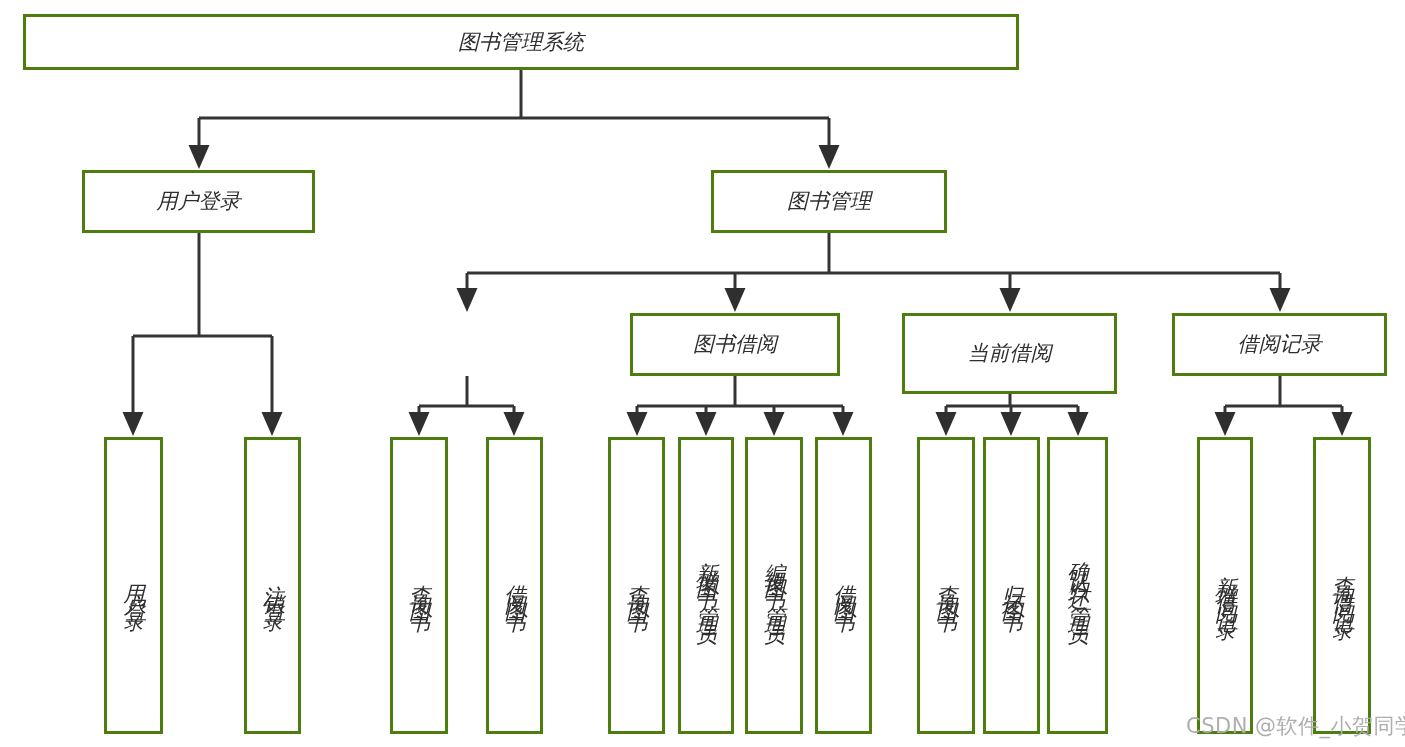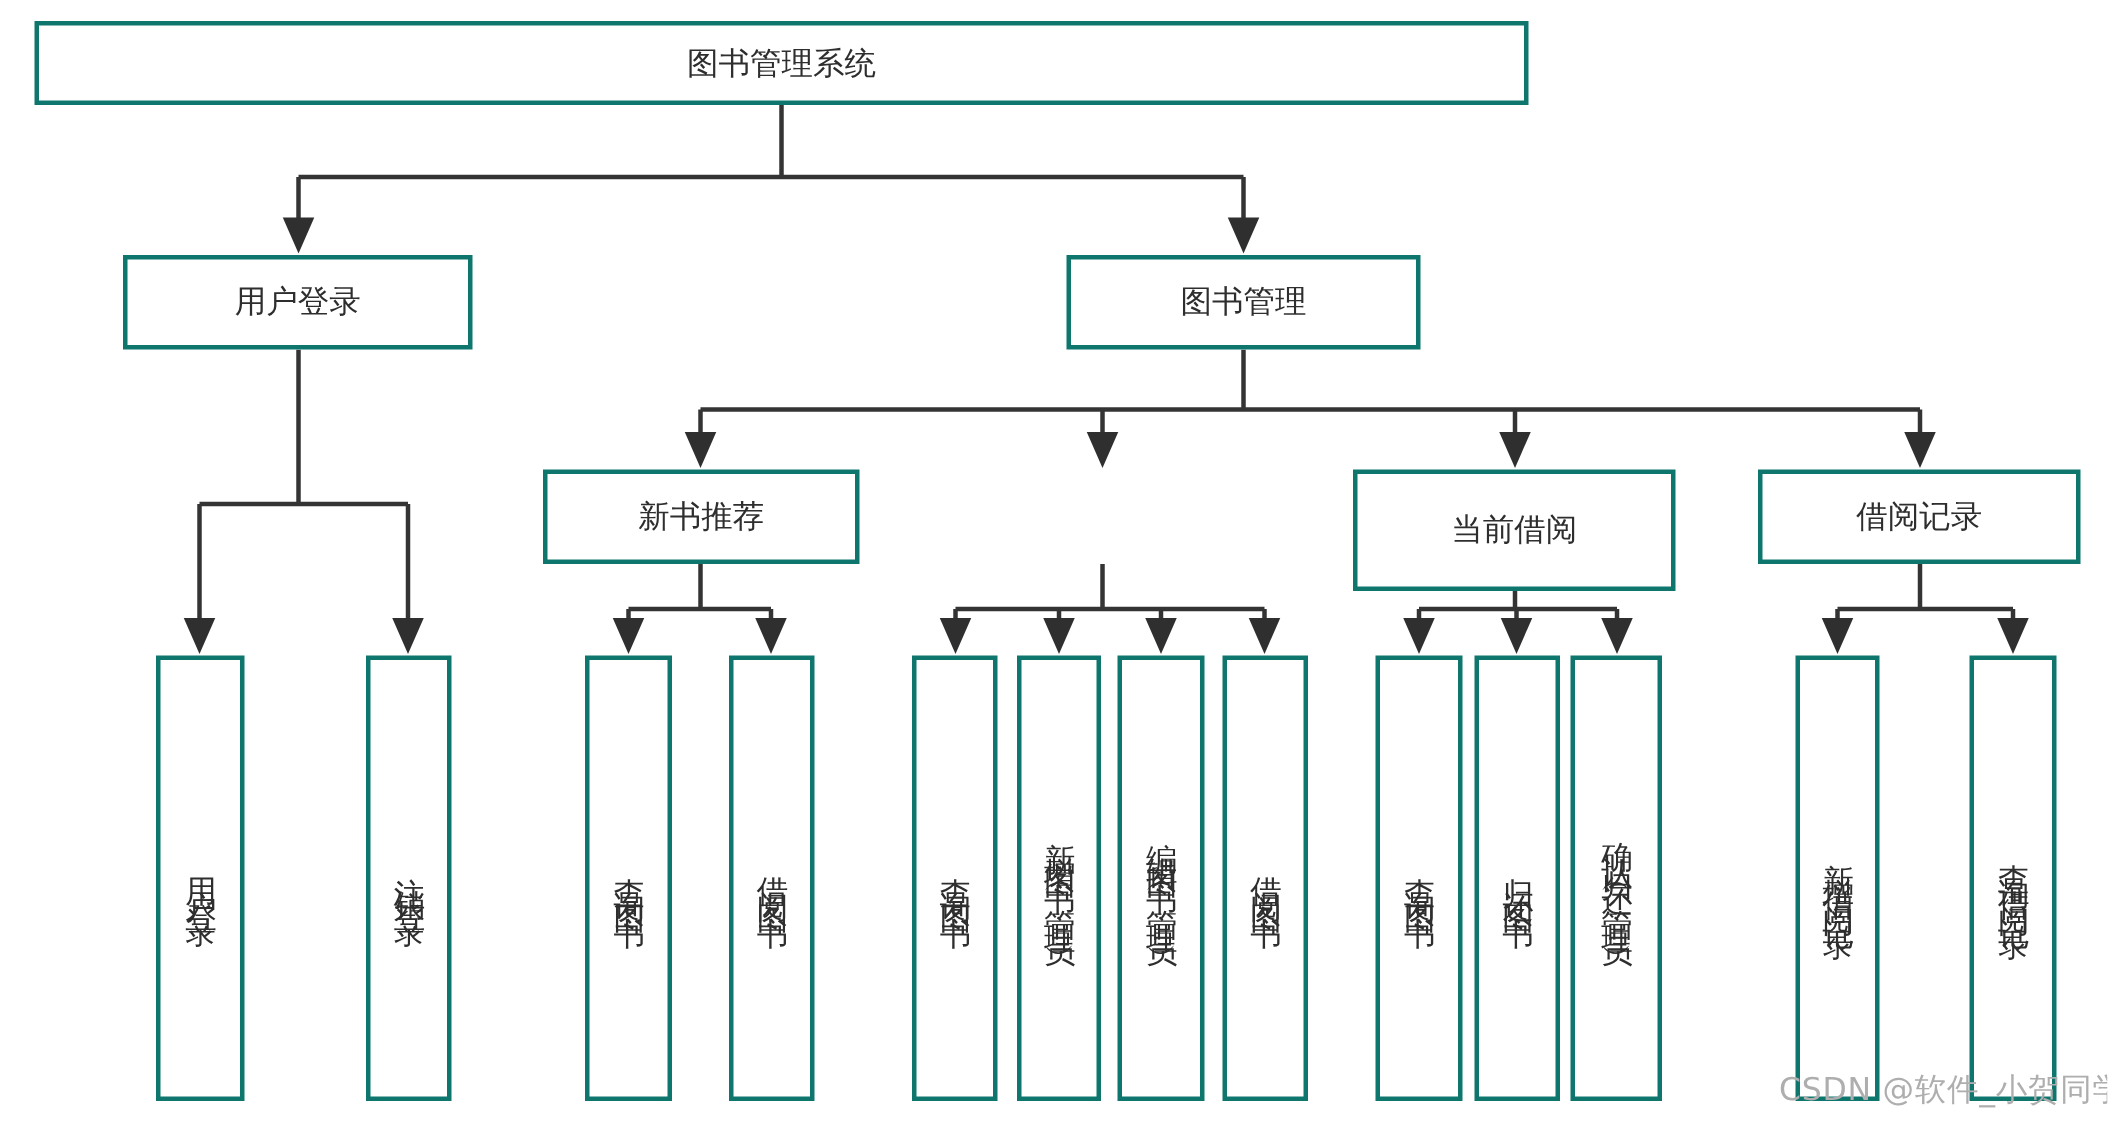--- a/index.html
+++ b/index.html
@@ -16,29 +16,30 @@
     left: 0; top: 0;
     width: 1405px; height: 747px;
     z-index: 1;
   }
   svg.connectors path { stroke: #343434; stroke-width: 3; fill: none; }
   svg.connectors polygon { fill: #2f2f2f; stroke: none; }
   .node {
     position: absolute;
     z-index: 2;
     background: #ffffff;
-    border: 3px solid #0f766e;
+    border: 3px solid #4d7c0f;
     box-sizing: border-box;
     display: flex;
     align-items: center;
     justify-content: center;
     color: #2e2e2e;
     font-size: 21px;
     line-height: 1;
     white-space: nowrap;
+    font-style: italic;
   }
   .node.v {
     writing-mode: vertical-rl;
     text-orientation: mixed;
     letter-spacing: 9px;
     font-size: 21px;
     white-space: normal;
   }
   
   #n-root          { left: 23px;   top: 14px;  width: 996px; height: 56px; }
@@ -154,21 +155,21 @@
       <path d="M1342,406 V417"></path>
       <polygon points="1331.5,412 1352.5,412 1342,436"></polygon>
     </g>
   </svg>
 
   <div class="node h" id="n-root">图书管理系统</div>
 
   <div class="node h" id="n-user-login">用户登录</div>
   <div class="node h" id="n-book-mgmt">图书管理</div>
 
-  <div class="node h" id="n-new-book-rec">新书推荐</div>
+  <div class="node h" id="n-book-borrow">图书借阅</div>
   <div class="node h" id="n-current-borrow">当前借阅</div>
   <div class="node h" id="n-borrow-record">借阅记录</div>
 
   <div class="node v" id="n-login-action">用户登录</div>
   <div class="node v" id="n-logout-action">注销登录</div>
 
   <div class="node v" id="n-rec-query">查询图书</div>
   <div class="node v" id="n-rec-borrow">借阅图书</div>
 
   <div class="node v" id="n-bb-query">查询图书</div>

